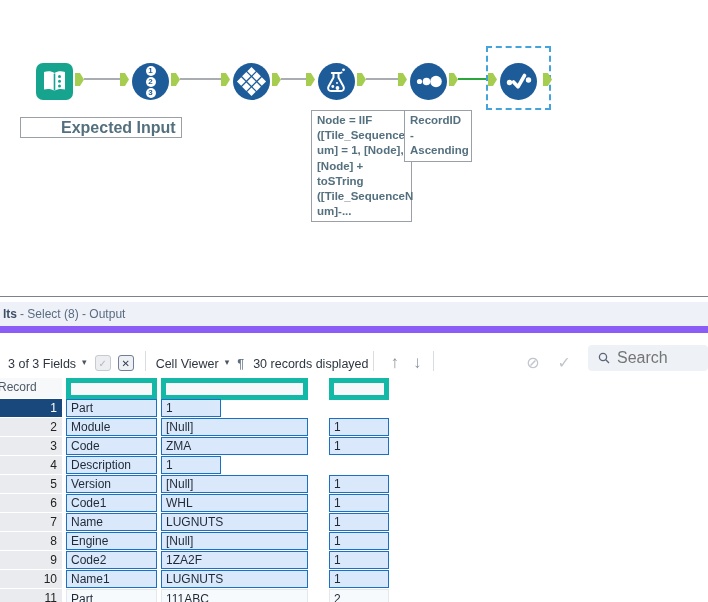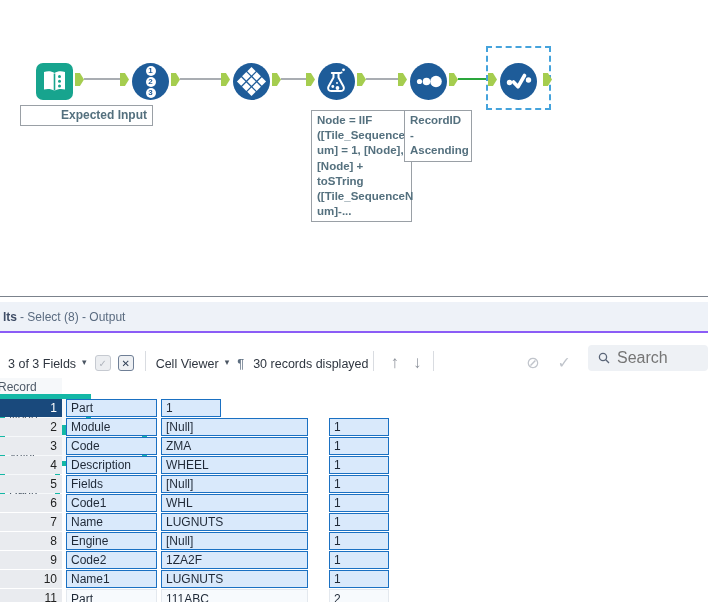--- a/index.html
+++ b/index.html
@@ -24,21 +24,21 @@
   .recid-glyphs { position:absolute; inset:0; display:flex; flex-direction:column;
     align-items:center; justify-content:center; gap:1px; }
   .recid-glyphs span { width:10px; height:10px; border-radius:50%; background:#fff;
     color:#1e5c99; font-size:8px; font-weight:bold; line-height:10px; text-align:center; }
 
   
   .canvas-edge { position:absolute; left:0; top:296px; width:708px; height:1px; background:#7b828c; }
 
   
   .results-header { position:absolute; left:0; top:302px; width:708px; height:31px;
-    background:#eef2f8; border-bottom:2px solid #8b5cf6; display:flex; align-items:center;
+    background:#eef2f8; border-bottom:7px solid #8b5cf6; display:flex; align-items:center;
     padding-left:3px; font-size:12px; color:#5a6b80; }
   .results-header b { color:#3f4d66; margin-right:3px; }
 
   .toolbar { position:absolute; left:0; top:333px; width:708px; height:45px; background:#fff;
     display:flex; align-items:flex-end; padding:0 0 7px 8px; font-size:12.5px; color:#2f3640; }
   .tb-item { display:flex; align-items:flex-start; margin-right:8px; }
   .caret { font-size:9px; color:#4a5562; margin-left:6px; }
   .tb-sep { width:1px; height:20px; background:#d9dce1; margin:0 10px 0 4px; }
   .tb-box { width:16px; height:16px; border-radius:3px; display:flex; align-items:center;
     justify-content:center; font-size:10px; margin-right:7px; }
@@ -49,21 +49,21 @@
   .spacer { flex:1; }
   .gray-ic { font-size:16px; color:#c0c4cb; margin:0 9px; line-height:16px; }
   .searchbox { display:flex; align-items:center; gap:7px; background:#eef1f5; border-radius:4px;
     height:26px; width:120px; padding-left:10px; margin-left:8px; }
   .searchbox input { border:none; outline:none; background:transparent; font-size:16px;
     color:#5f6b7a; width:80px; font-family:"Liberation Sans", sans-serif; }
 
   
   .grid { position:absolute; left:0; top:378px; width:380px; }
   .trow { display:flex; height:18px; margin-bottom:1px; font-size:12px; color:#1f2937; }
-  .thead { height:20px; margin-bottom:1px; color:#4e5a68;flex-direction:column; }
+  .thead { height:20px; margin-bottom:1px; color:#4e5a68; }
   .cell { flex:none; padding:1.5px 0 0 4px; overflow:hidden; white-space:nowrap; }
   .c-rec { width:62px; margin-right:4px; background:#e9ebef; text-align:right;
     padding:1.5px 5px 0 0; color:#222; }
   .c-node { width:91px; margin-right:4px; }
   .c-val { width:147px; margin-right:21px; }
   .c-rank { width:60px; }
   .thead .hc { background:#f6f8fa; border:5px solid #14b8a6; padding-top:12px; }
   .thead .c-rec { background:#f6f8fa; text-align:left; padding-left:0; color:#4e5a68; }
   .thead .c-rec span { margin-left:-2px; }
   .sel .dc { background:#d9e9fb; border:1.5px solid #1a70c2; padding-top:0.5px; }
@@ -158,21 +158,21 @@
 
   <div class="tool" style="left:500px;top:63px;">
     <svg width="37" height="37" viewBox="0 0 37 37">
       <circle cx="18.5" cy="18.5" r="18.5" fill="#1e5c99"></circle>
       <circle cx="9.5" cy="19.5" r="2.7" fill="#fff"></circle>
       <circle cx="28.5" cy="17" r="2.7" fill="#fff"></circle>
       <path d="M13.5 19 L18 23.8 L24.5 12.5" fill="none" stroke="#fff" stroke-width="3.6" stroke-linecap="round" stroke-linejoin="round"></path>
     </svg>
   </div>
 
-  <div class="ann" style="left:20px;top:105px;font-size:12px;padding-left:40px;">Expected Input</div>
+  <div class="ann" style="left:20px;top:117px;font-size:16px;padding-left:40px;">Expected Input</div>
   <div class="ann" style="left:311px;top:110px;width:101px;">Node = IIF
 ([Tile_SequenceN
 um] = 1, [Node],
 [Node] +
 toSTring
 ([Tile_SequenceN
 um]-...</div>
   <div class="ann" style="left:404px;top:110px;width:68px;">RecordID -
 Ascending</div>
 </div>
@@ -239,26 +239,25 @@
   </div>
   <div class="trow sel">
     <div class="cell c-rec">3</div>
     <div class="cell c-node dc">Code</div>
     <div class="cell c-val dc">ZMA</div>
     <div class="cell c-rank dc">1</div>
   </div>
   <div class="trow sel">
     <div class="cell c-rec">4</div>
     <div class="cell c-node dc">Description</div>
-    <div class="cell c-val dc">WHEEL</div>
     <div class="cell c-rank dc">1</div>
   </div>
   <div class="trow sel">
     <div class="cell c-rec">5</div>
-    <div class="cell c-node dc">Fields</div>
+    <div class="cell c-node dc">Version</div>
     <div class="cell c-val dc">[Null]</div>
     <div class="cell c-rank dc">1</div>
   </div>
   <div class="trow sel">
     <div class="cell c-rec">6</div>
     <div class="cell c-node dc">Code1</div>
     <div class="cell c-val dc">WHL</div>
     <div class="cell c-rank dc">1</div>
   </div>
   <div class="trow sel">

